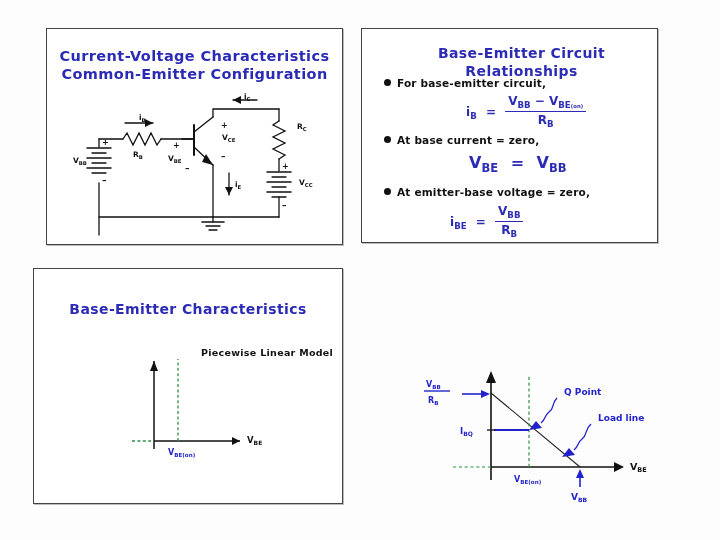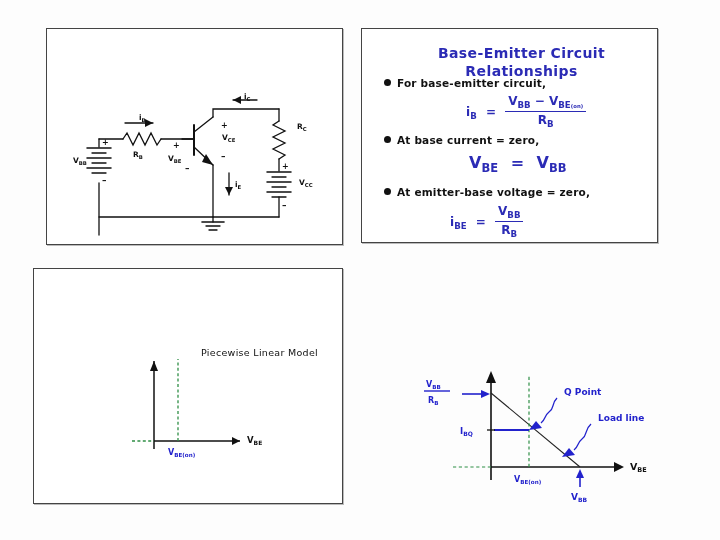--- a/index.html
+++ b/index.html
@@ -33,20 +33,24 @@
 
   
   svg{display:block;overflow:visible;}
   .lbl{font-family:"DejaVu Sans","Liberation Sans",sans-serif;font-weight:bold;}
 </style>
 </head>
 <body>
 
 <div class="panel bordered" style="left:46px;top:28px;width:297px;height:217px;">
 
+  <div class="title t1" style="margin-top:18px;">
+    <div>Current-Voltage Characteristics</div>
+    <div style="font-size:14.5px;">Common-Emitter Configuration</div>
+  </div>
 
   <svg style="position:absolute;left:14px;top:66px;" width="275" height="140" viewBox="0 0 275 140">
     <g stroke="#111" stroke-width="1.3" fill="none" stroke-linecap="round">
 
       <path d="M38 44 L38 52"></path>
       <path d="M38 88 L38 140"></path>
 
       <path d="M26 53 L50 53" stroke-width="1.5"></path>
       <path d="M31 58 L45 58"></path>
       <path d="M26 63 L50 63" stroke-width="1.5"></path>
@@ -161,20 +165,21 @@
     <span style="margin:0 5px;">=</span>
     <span class="frac">
       <span class="num">V<sub>BB</sub></span>
       <span class="den">R<sub>B</sub></span>
     </span>
   </div>
 </div>
 
 <div class="panel bordered" style="left:33px;top:268px;width:310px;height:236px;">
 
+  <div class="title t3" style="margin-top:32px;">Base-Emitter Characteristics</div>
 
   <svg style="position:absolute;left:98px;top:68px;" width="200" height="130" viewBox="0 0 200 130">
 
     <g stroke="#111" stroke-width="1.5" fill="none">
       <path d="M22 104 L22 24"></path>
       <path d="M22 104 L22 112"></path>
       <path d="M22 24 L18 34 L26 34 Z" fill="#111" stroke="none"></path>
 
       <path d="M22 104 L100 104"></path>
       <path d="M100 104 L108 104"></path>
@@ -184,21 +189,21 @@
     <g stroke="#2f8f46" stroke-width="1.3" fill="none" stroke-dasharray="3,2.4">
       <path d="M46 104 L46 22"></path>
       <path d="M0 104 L22 104"></path>
     </g>
     <g class="lbl">
       <text x="115" y="106" font-size="8.5" fill="#111">V<tspan font-size="6" dy="2">BE</tspan></text>
       <text x="36" y="118" font-size="8" fill="#2222cc">V<tspan font-size="5.6" dy="2">BE(on)</tspan></text>
     </g>
   </svg>
 
-  <div style="position:absolute;left:167px;top:78px;font-size:9.5px;font-weight:normal;color:#111;letter-spacing:.3px;">Piecewise Linear Model</div>
+  <div style="position:absolute;left:167px;top:78px;font-size:9.5px;font-weight:bold;color:#111;letter-spacing:.3px;">Piecewise Linear Model</div>
 </div>
 
 <div class="panel" style="left:380px;top:290px;width:320px;height:215px;background:transparent;">
 
 
   <svg style="position:absolute;left:18px;top:55px;" width="290" height="155" viewBox="0 0 290 155">
 
     <g stroke="#111" stroke-width="1.6" fill="none">
       <path d="M93 122 L93 32"></path>
       <path d="M93 122 L93 135"></path>

